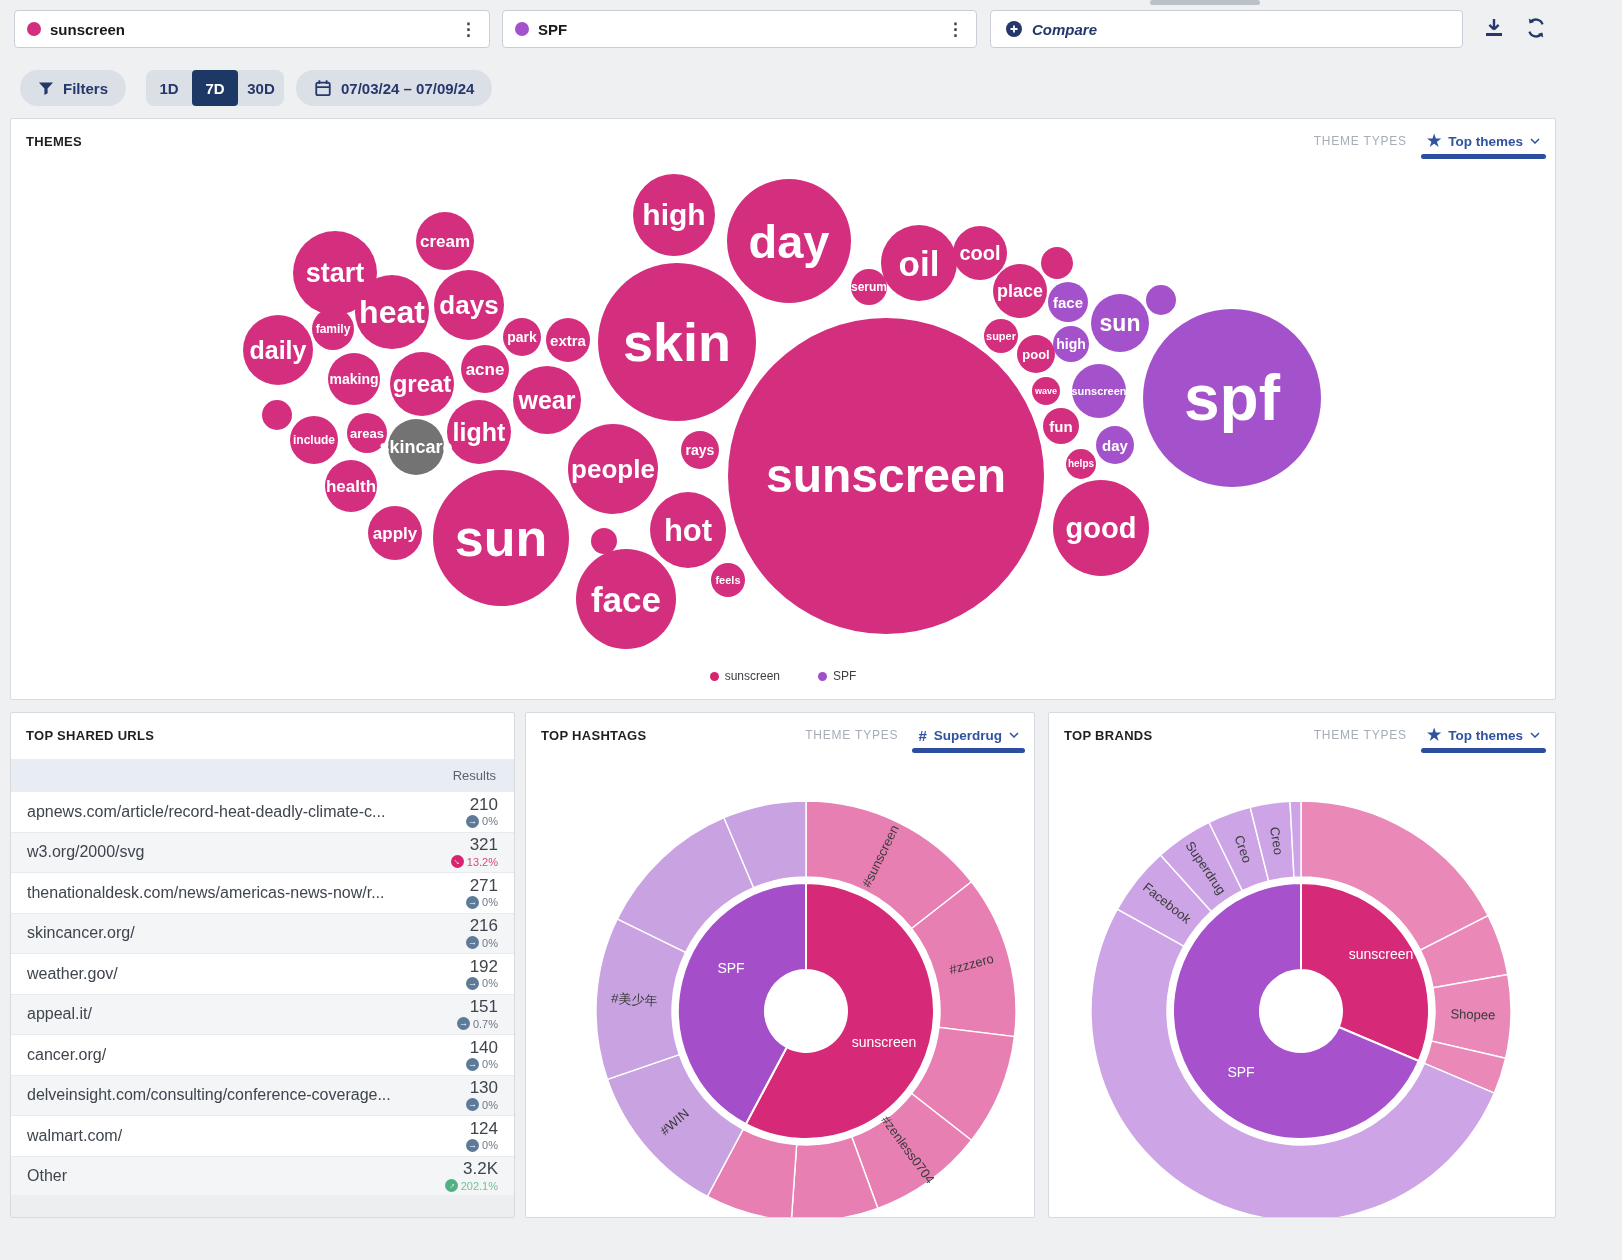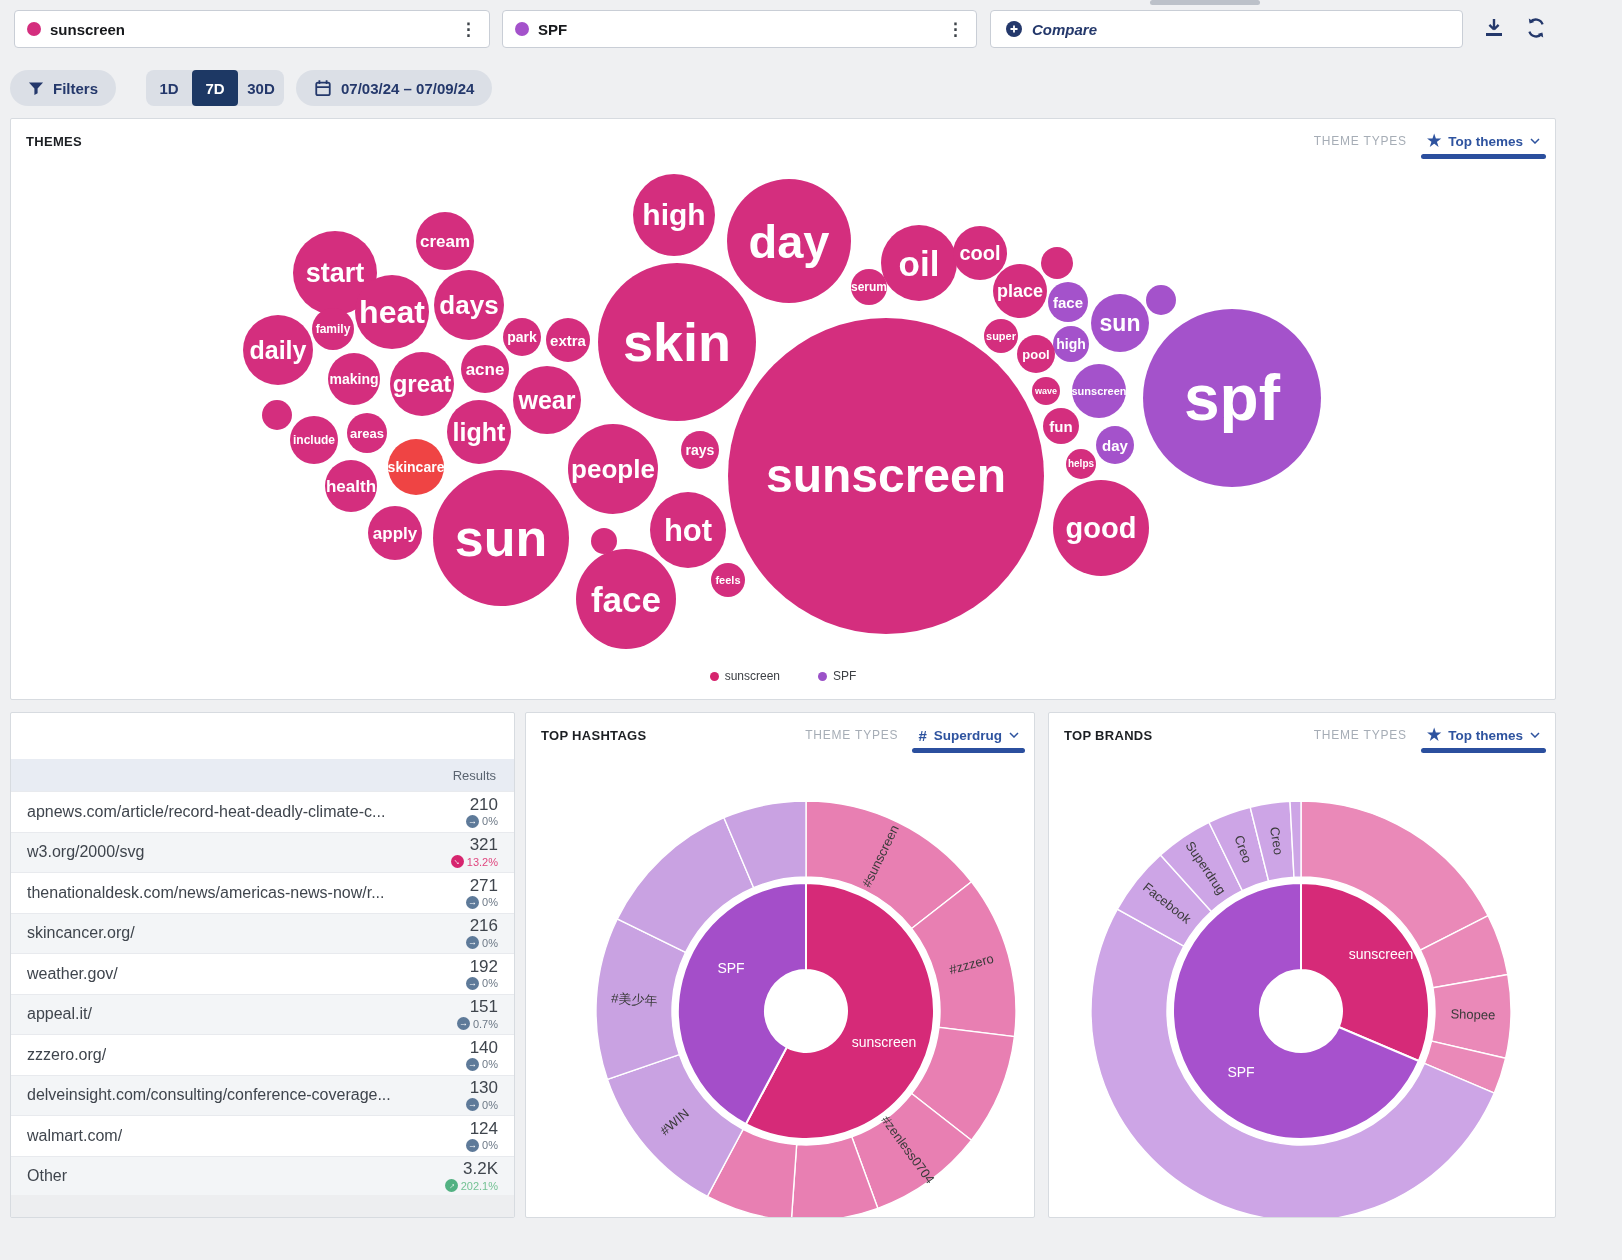--- a/index.html
+++ b/index.html
@@ -99,21 +99,21 @@
   <path d="M12 3v10M12 13.5l-4.6-4.6M12 13.5l4.6-4.6" stroke="#24386b" stroke-width="2.4" fill="none"></path>
   <rect x="4" y="17" width="16" height="3" fill="#24386b"></rect>
 </svg>
 <svg class="abs top-icon" style="left:1524px" viewBox="0 0 24 24">
   <path d="M18.6 8.4A7.2 7.2 0 0 0 6.2 6.2" stroke="#24386b" stroke-width="2.3" fill="none"></path>
   <polygon points="4.8,2.4 5.6,7.6 10.4,6" fill="#24386b"></polygon>
   <path d="M5.4 15.6a7.2 7.2 0 0 0 12.4 2.2" stroke="#24386b" stroke-width="2.3" fill="none"></path>
   <polygon points="19.2,21.6 18.4,16.4 13.6,18" fill="#24386b"></polygon>
 </svg>
 
-<button class="abs pill" style="left:10px">
+<button class="abs pill" style="left:20px">
   <svg width="16" height="15" viewBox="0 0 17 15">
     <path d="M1 1h15l-5.8 6.6v5l-3.4 1.8V7.6Z" fill="#24386b"></path>
   </svg>
   <span>Filters</span>
 </button>
 
 <div class="abs segmented">
   <button class="seg">1D</button>
   <button class="seg active">7D</button>
   <button class="seg">30D</button>
@@ -170,21 +170,21 @@
       <div class="bubble" style="left: 1132px; top: 190px; height: 178px; width: 178px; background: rgb(164, 82, 203); font-size: 64px;">spf</div>
       <div class="bubble" style="left: 502px; top: 247px; height: 68px; width: 68px; background: rgb(212, 46, 126); font-size: 25px;">wear</div>
       <div class="bubble" style="left: 1061px; top: 245px; height: 54px; width: 54px; background: rgb(164, 82, 203); font-size: 11px;">sunscreen</div>
       <div class="bubble" style="left: 1021px; top: 258px; height: 28px; width: 28px; background: rgb(212, 46, 126); font-size: 9px;">wave</div>
       <div class="bubble" style="left: 279px; top: 297px; height: 48px; width: 48px; background: rgb(212, 46, 126); font-size: 12px;">include</div>
       <div class="bubble" style="left: 336px; top: 294px; height: 40px; width: 40px; background: rgb(212, 46, 126); font-size: 13px;">areas</div>
       <div class="bubble" style="left: 436px; top: 281px; height: 64px; width: 64px; background: rgb(212, 46, 126); font-size: 25px;">light</div>
       <div class="bubble" style="left: 251px; top: 281px; height: 30px; width: 30px; background: rgb(212, 46, 126); font-size: 10px;"></div>
       <div class="bubble" style="left: 1032px; top: 289px; height: 36px; width: 36px; background: rgb(212, 46, 126); font-size: 15px;">fun</div>
       <div class="bubble" style="left: 1085px; top: 307px; height: 38px; width: 38px; background: rgb(164, 82, 203); font-size: 15px;">day</div>
-      <div class="bubble" style="left: 377px; top: 320px; height: 56px; width: 56px; background: #ef4444; font-size: 14px;">skincare</div>
+      <div class="bubble" style="left: 377px; top: 300px; height: 56px; width: 56px; background: #737373; font-size: 18px;">skincare</div>
       <div class="bubble" style="left: 314px; top: 341px; height: 52px; width: 52px; background: rgb(212, 46, 126); font-size: 17px;">health</div>
       <div class="bubble" style="left: 557px; top: 305px; height: 90px; width: 90px; background: rgb(212, 46, 126); font-size: 26px;">people</div>
       <div class="bubble" style="left: 670px; top: 312px; height: 38px; width: 38px; background: rgb(212, 46, 126); font-size: 14px;">rays</div>
       <div class="bubble" style="left: 1055px; top: 330px; height: 30px; width: 30px; background: rgb(212, 46, 126); font-size: 10px;">helps</div>
       <div class="bubble" style="left: 717px; top: 199px; height: 316px; width: 316px; background: rgb(212, 46, 126); font-size: 48px;">sunscreen</div>
       <div class="bubble" style="left: 357px; top: 387px; height: 54px; width: 54px; background: rgb(212, 46, 126); font-size: 17px;">apply</div>
       <div class="bubble" style="left: 422px; top: 351px; height: 136px; width: 136px; background: rgb(212, 46, 126); font-size: 52px;">sun</div>
       <div class="bubble" style="left: 639px; top: 373px; height: 76px; width: 76px; background: rgb(212, 46, 126); font-size: 31px;">hot</div>
       <div class="bubble" style="left: 1042px; top: 361px; height: 96px; width: 96px; background: rgb(212, 46, 126); font-size: 29px;">good</div>
       <div class="bubble" style="left: 565px; top: 430px; height: 100px; width: 100px; background: rgb(212, 46, 126); font-size: 35px;">face</div>
@@ -197,20 +197,23 @@
         <span>sunscreen</span>
       </span>
       <span class="legend-item">
         <span class="legend-dot" style="background: rgb(155, 81, 200);"></span>
         <span>SPF</span>
       </span>
     </div>
 </div>
 
 <div class="panel" style="left:10px;top:712px;width:505px;height:506px">
+  <div class="panel-header">
+    <span class="panel-title">TOP SHARED URLS</span>
+  </div>
   <div class="urls-table">
     <div class="urls-head">Results</div>
     <div id="urls-body">
         <div class="url-row">
           <div class="url-text">apnews.com/article/record-heat-deadly-climate-c...</div>
           <div class="res-cell">
             <div class="res-num">210</div>
             <div class="res-chg flat">
               <span class="trend-dot">
                 <span class="trend-arrow">→</span>
@@ -273,21 +276,21 @@
             <div class="res-num">151</div>
             <div class="res-chg flat">
               <span class="trend-dot">
                 <span class="trend-arrow">→</span>
               </span>
               <span>0.7%</span>
             </div>
           </div>
         </div>
         <div class="url-row">
-          <div class="url-text">zzzero.org/</div>
+          <div class="url-text">cancer.org/</div>
           <div class="res-cell">
             <div class="res-num">140</div>
             <div class="res-chg flat">
               <span class="trend-dot">
                 <span class="trend-arrow">→</span>
               </span>
               <span>0%</span>
             </div>
           </div>
         </div>

